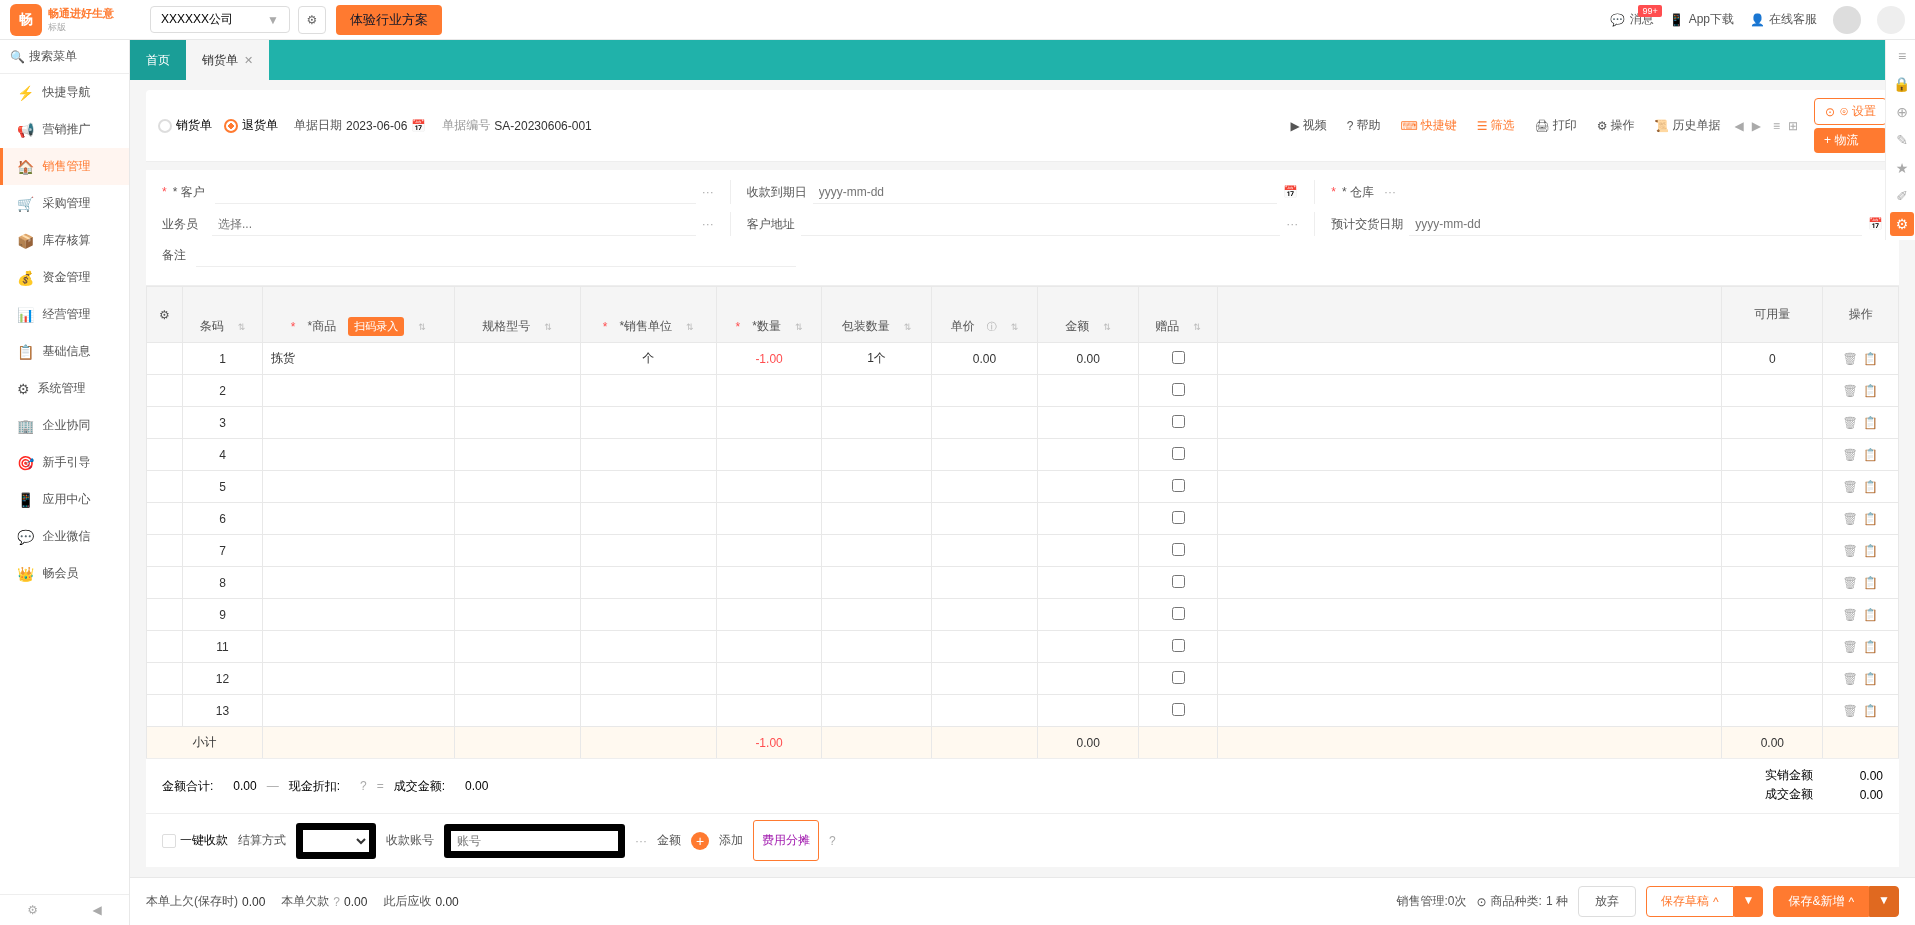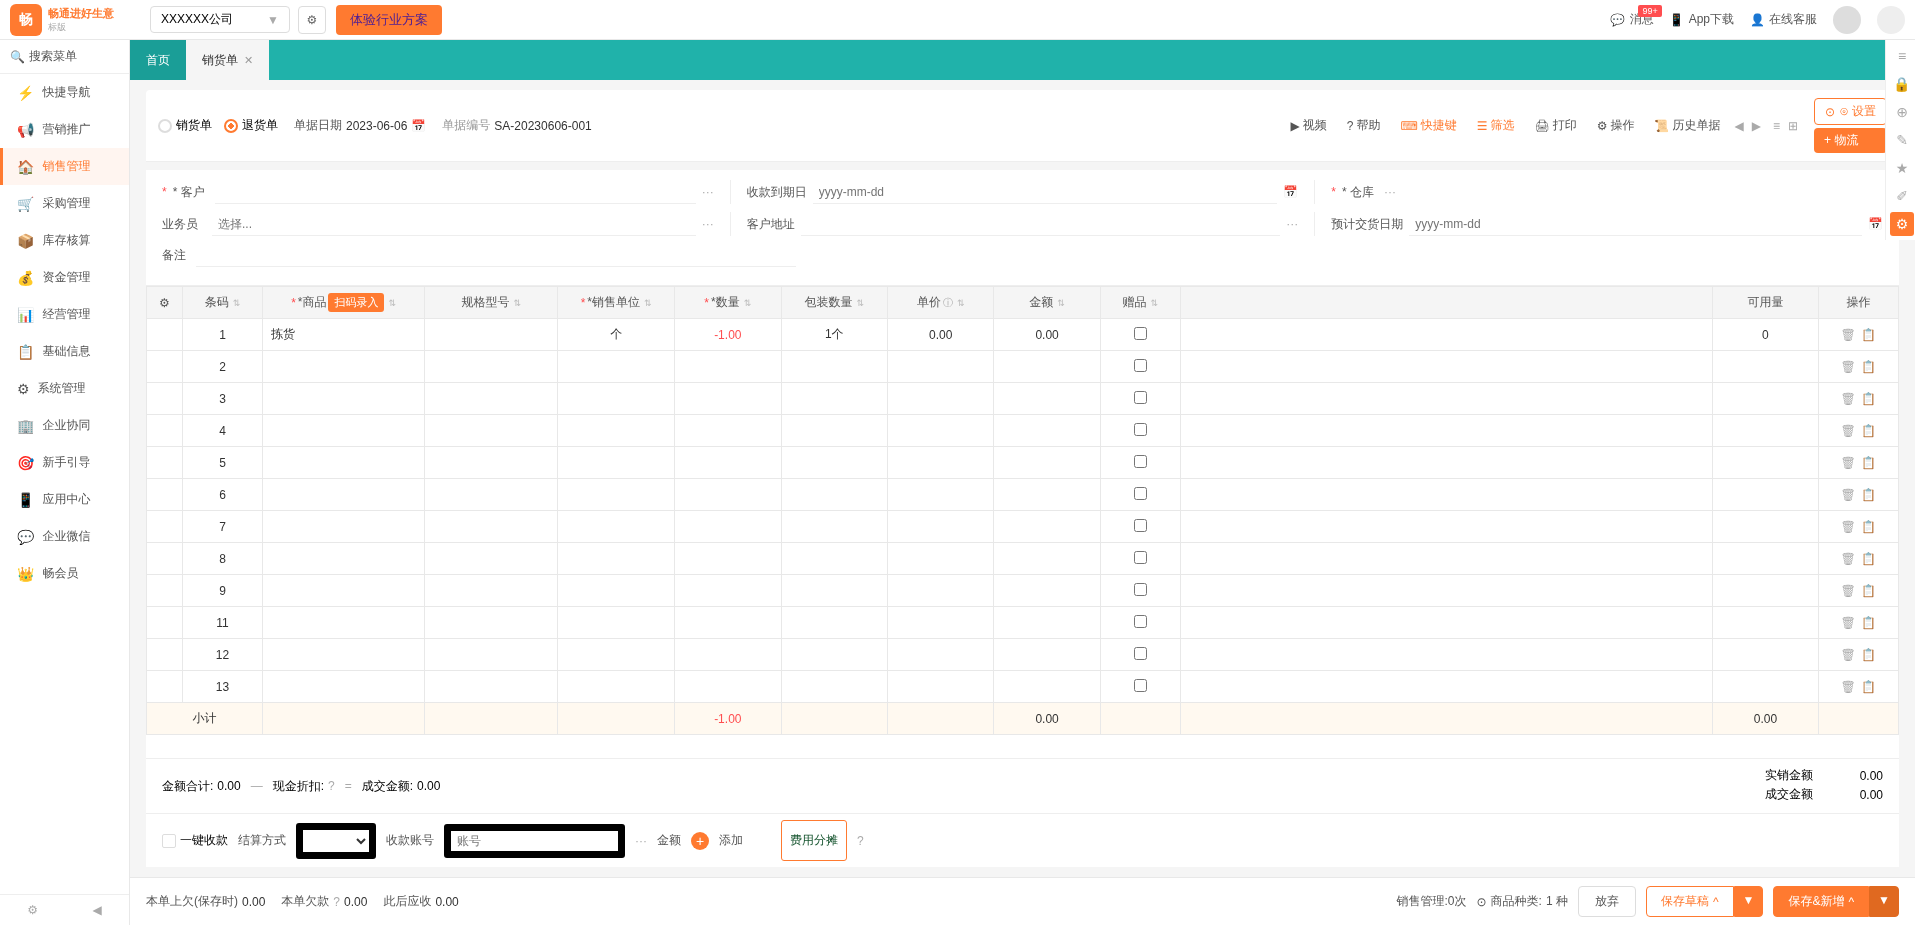--- a/index.html
+++ b/index.html
@@ -33,21 +33,21 @@
       display: flex; align-items: center; gap: 6px;
       border: 1px solid #ddd; border-radius: 4px; padding: 4px 10px;
       background: #fff; cursor: pointer; min-width: 140px;
     }
     .gear-btn {
       width: 28px; height: 28px; border: 1px solid #ddd; border-radius: 4px;
       display: flex; align-items: center; justify-content: center; cursor: pointer; margin-left: 8px;
       color: #666;
     }
     .trial-btn {
-      background: #ff7a30; color: #4c1d95; border: none; border-radius: 4px;
+      background: #ff7a30; color: #0f172a; border: none; border-radius: 4px;
       padding: 6px 14px; cursor: pointer; font-size: 13px; margin-left: 10px;
     }
     .header-right {
       margin-left: auto; display: flex; align-items: center; gap: 16px;
     }
     .header-right-item { display: flex; align-items: center; gap: 4px; color: #555; cursor: pointer; position: relative; }
     .badge {
       background: #ff4d4f; color: white; border-radius: 2px; font-size: 9px;
       padding: 1px 4px; position: absolute; top: -6px; right: -8px;
     }
@@ -167,50 +167,50 @@
       padding: 2px 6px; cursor: pointer; font-size: 11px;
     }
     .row-num { color: #999; }
     .qty-red { color: #ff4d4f; }
     .subtotal-row td { background: #fff9f0; font-weight: 500; }
     .action-icons { display: flex; align-items: center; gap: 6px; justify-content: center; }
     .action-icon { color: #aaa; cursor: pointer; }
 
     
     .sort-icon { color: #bbb; font-size: 9px; margin-left: 2px; cursor: pointer; }
-    .th-inner { display: flex; align-items: center; justify-content: center; gap: 2px; }
+    .th-inner { display: flex; align-items: center; justify-content: center; gap: 12px; margin-top: 24px; }
 
     
     .bottom-summary {
       background: #fff; padding: 8px 16px; border-top: 1px solid #eee;
       display: flex; align-items: center; gap: 10px;
     }
-    .summary-item { display: flex; align-items: center; gap: 4px; }
+    .summary-item { display: flex; align-items: center; gap: 20px; }
     .dash { color: #aaa; }
     .equals { color: #aaa; }
 
     
     .payment-row {
       background: #fff; padding: 6px 16px; border-top: 1px solid #eee;
       display: flex; align-items: center; gap: 10px;
     }
     .checkbox-item { display: flex; align-items: center; gap: 4px; cursor: pointer; }
     .checkbox-box { width: 14px; height: 14px; border: 1px solid #ddd; border-radius: 2px; }
     .select-input {
       border: 7px solid #000000; border-radius: 3px; padding: 3px 6px; color: #333;
       background: #fff; cursor: pointer; min-width: 80px;
     }
     .add-btn {
       background: #ff7a30; color: white; border: none; border-radius: 50%;
       width: 18px; height: 18px; display: flex; align-items: center; justify-content: center;
       cursor: pointer; font-size: 14px; line-height: 1;
     }
     .feiyong-btn {
-      border: 1px solid #ff7a30; color: #14532d; background: #fff; border-radius: 3px;
-      padding: 11px 8px; cursor: pointer; margin-left: 28px;
+      border: 1px solid #ff7a30; color: #a21caf; background: #fff; border-radius: 3px;
+      padding: 11px 8px; cursor: pointer;
     }
     .question-icon { color: #aaa; cursor: pointer; }
     .right-totals {
       margin-left: auto; text-align: right;
     }
     .total-row { display: flex; align-items: center; gap: 10px; justify-content: flex-end; margin-bottom: 2px; }
 
     
     .bottom-bar {
       background: #fff; padding: 8px 16px; border-top: 1px solid #e8e8e8;

